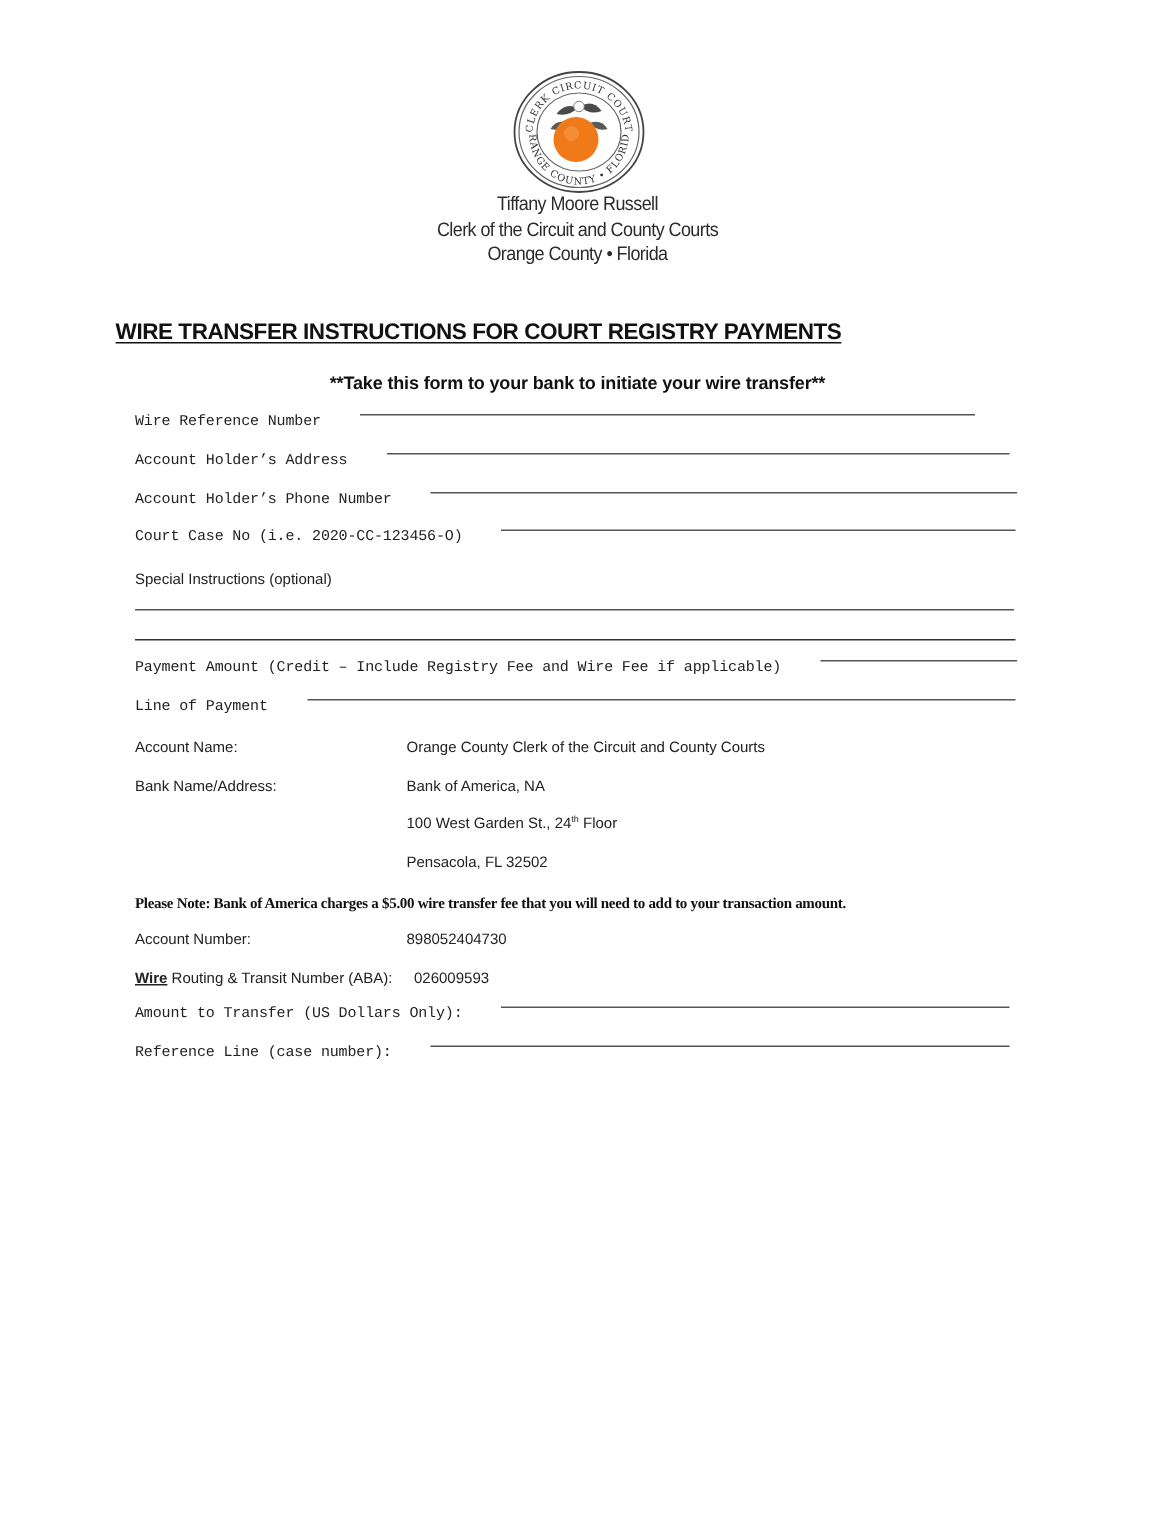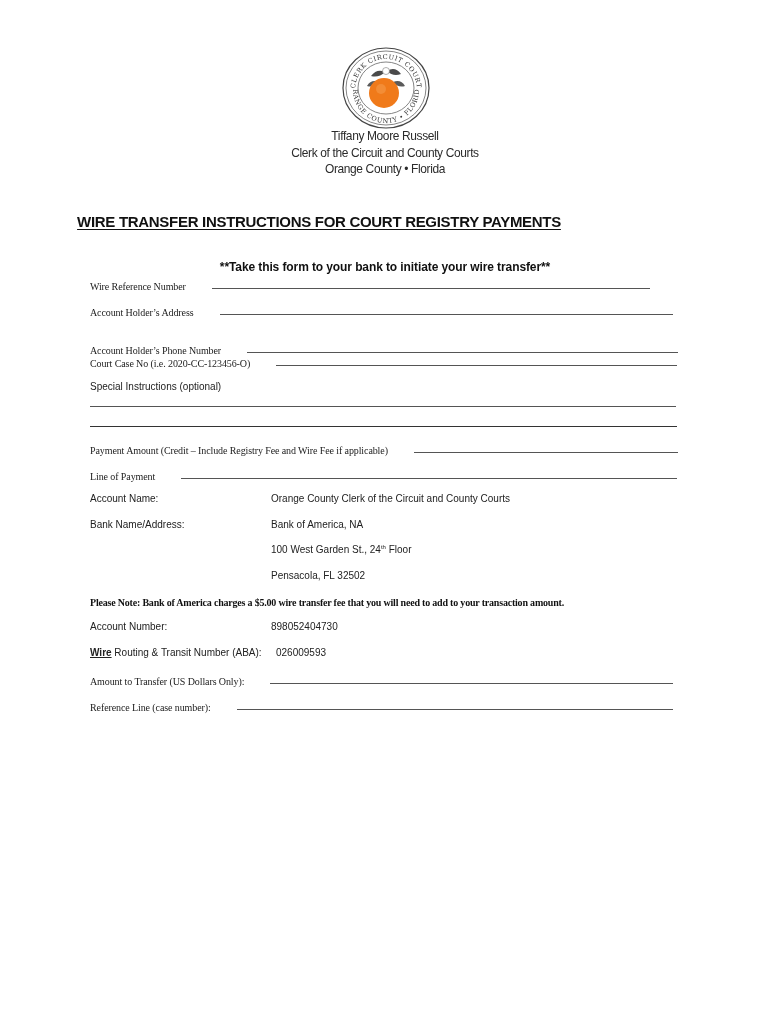--- a/index.html
+++ b/index.html
@@ -1,22 +1,22 @@
 <!DOCTYPE html>
 <html><head>
   <meta charset="utf-8">
   <style>
     html, body { margin: 0; padding: 0; background: #ffffff; }
     body { width: 770px; height: 1024px; position: relative; overflow: hidden; color: #1a1a1a; }
     .abs { position: absolute; }
     .seal { left: 341px; top: 46px; width: 90px; height: 84px; }
     .header-line { left: 0; width: 770px; text-align: center; font-family: "Liberation Sans", sans-serif; font-size: 13px; color: #2b2b2b; letter-spacing: -0.4px; transform: scaleX(0.92); transform-origin: center; }
     .title { left: 0; width: 638px; text-align: center; top: 213px; font-family: "Liberation Sans", sans-serif; font-weight: bold; font-size: 15px; color: #111; text-decoration: underline; text-underline-offset: 2px; letter-spacing: -0.3px; }
-    .subtitle { left: 0; width: 770px; text-align: center; top: 248px; font-family: "Liberation Sans", sans-serif; font-weight: bold; font-size: 12px; color: #111; letter-spacing: -0.1px; margin-top: 12px; }
-    .row { left: 90px; height: 16px; font-family: Liberation Serif, serif; font-size: 10px; color: #222; display: flex; align-items: flex-end; white-space: nowrap; letter-spacing: -0.1px; gap: 23px; }
+    .subtitle { left: 0; width: 770px; text-align: center; top: 248px; font-family: "Liberation Sans", sans-serif; font-weight: bold; font-size: 12px; color: #111; letter-spacing: -0.1px; }
+    .row { left: 90px; height: 16px; font-family: Liberation Mono, monospace; font-size: 10px; color: #222; display: flex; align-items: flex-start; white-space: nowrap; letter-spacing: -0.1px; gap: 23px; }
     .row .lbl { padding-right: 3px; }
     .row .blank { flex: 1; border-bottom: 1px solid #555; height: 0; margin-bottom: 3px; }
     .rule { left: 90px; border-bottom: 1px solid #555; height: 0; }
     .rule.thick { border-bottom: 1.5px solid #333; }
     .kv-label { left: 90px; font-family: "Liberation Sans", sans-serif; font-size: 10px; color: #222; white-space: nowrap; }
     .kv-value { left: 271px; font-family: "Liberation Sans", sans-serif; font-size: 10px; color: #222; white-space: nowrap; }
     .note { left: 90px; top: 597px; font-family: Liberation Serif, serif; font-size: 10px; font-weight: bold; color: #111; white-space: nowrap; letter-spacing: -0.2px; }
     .wire-u { font-weight: bold; text-decoration: underline; }
     sup { font-size: 6px; vertical-align: 4px; }
   </style>
@@ -56,21 +56,21 @@
 <div class="abs subtitle">**Take this form to your bank to initiate your wire transfer**</div>
 
 <div class="abs row" style="top:276px; width:560px;">
   <span class="lbl">Wire Reference Number</span>
   <span class="blank"></span>
 </div>
 <div class="abs row" style="top:302px; width:583px;">
   <span class="lbl">Account Holder’s Address</span>
   <span class="blank"></span>
 </div>
-<div class="abs row" style="top:340px; width:588px;">
+<div class="abs row" style="top:328px; width:588px;">
   <span class="lbl">Account Holder’s Phone Number</span>
   <span class="blank"></span>
 </div>
 <div class="abs row" style="top:353px; width:587px;">
   <span class="lbl">Court Case No (i.e. 2020-CC-123456-O)</span>
   <span class="blank"></span>
 </div>
 <div class="abs kv-label" style="top:381px;">Special Instructions (optional)</div>
 <div class="abs rule" style="top:406px; width:586px;"></div>
 <div class="abs rule thick" style="top:426px; width:587px;"></div>

